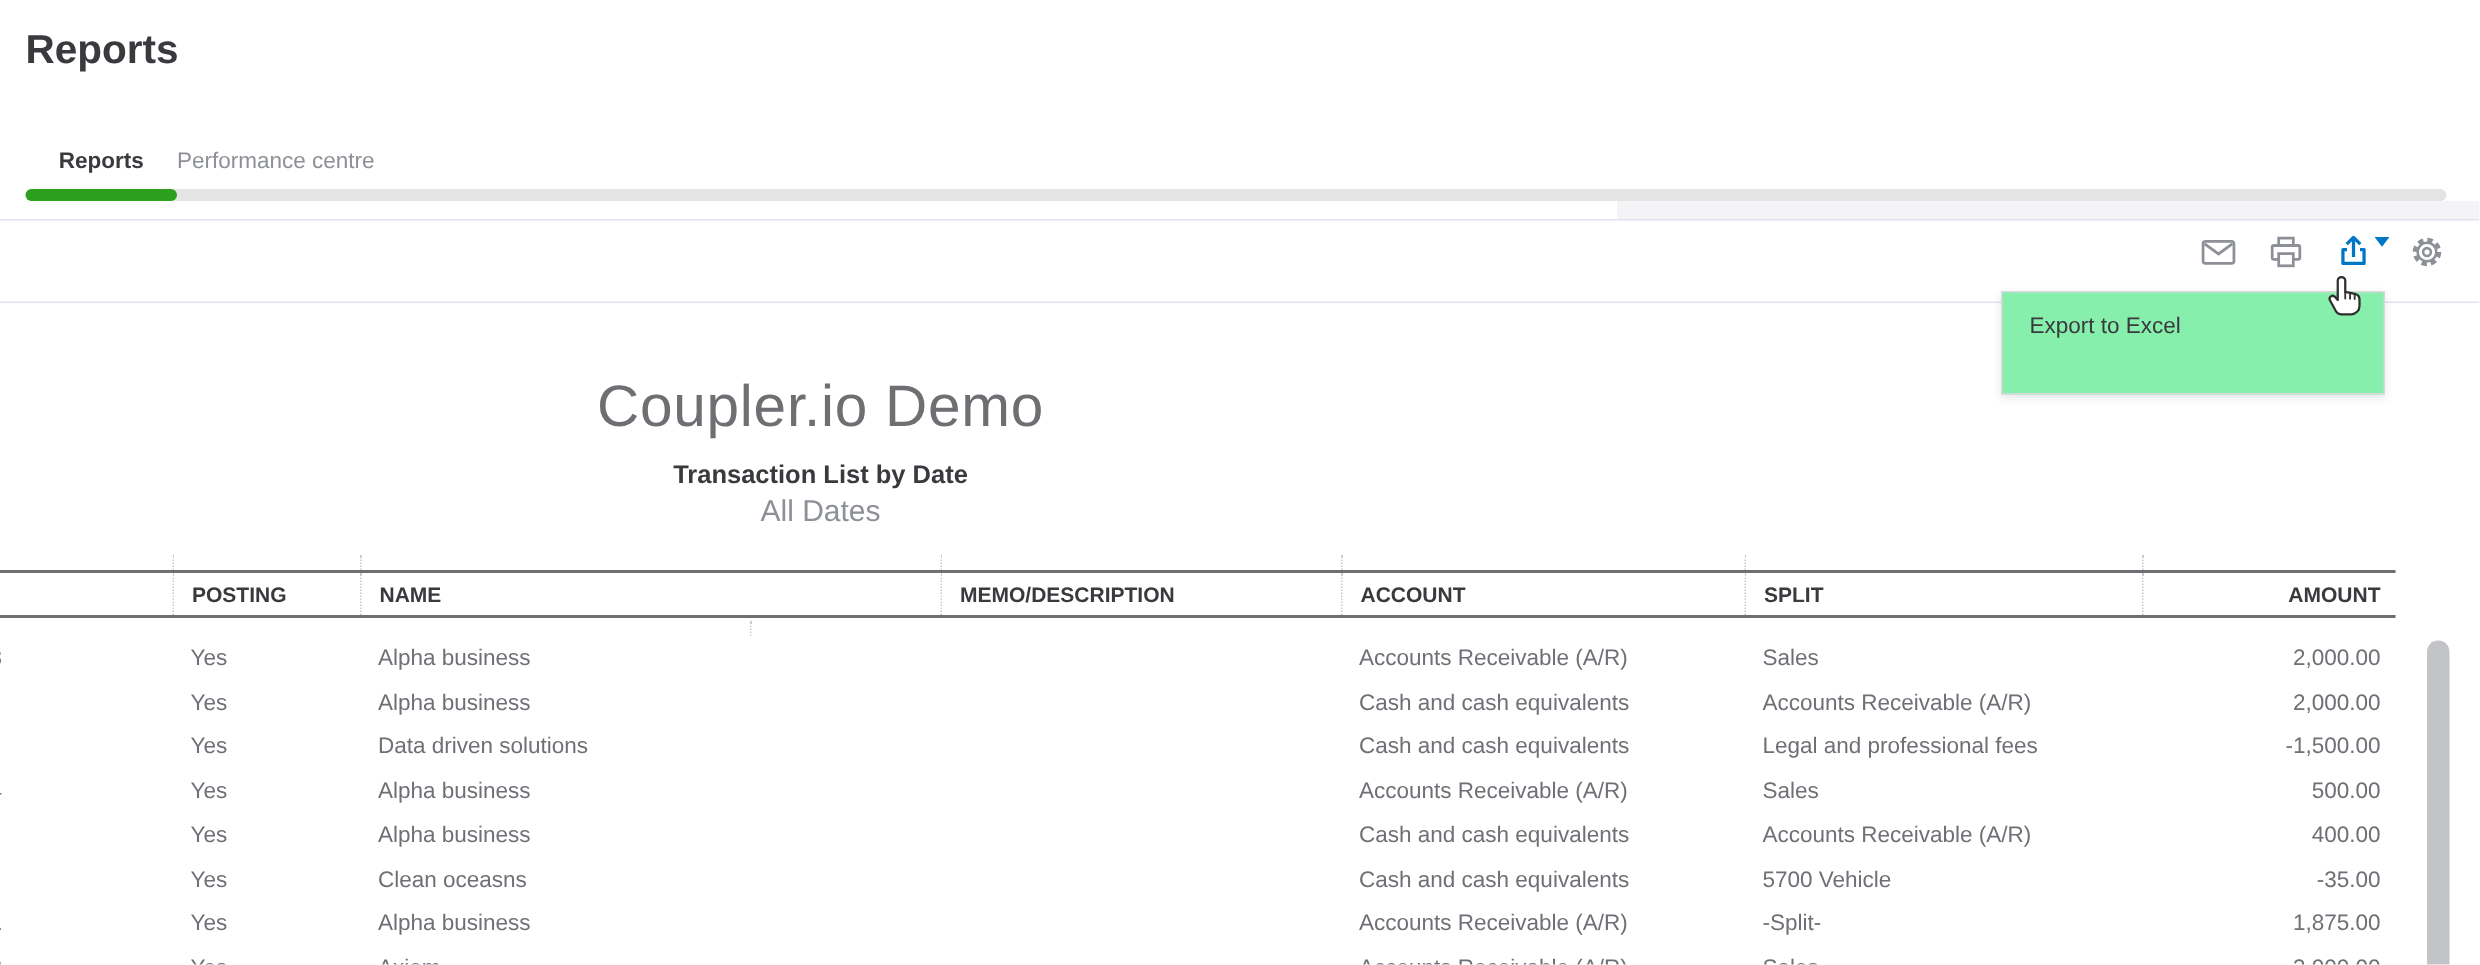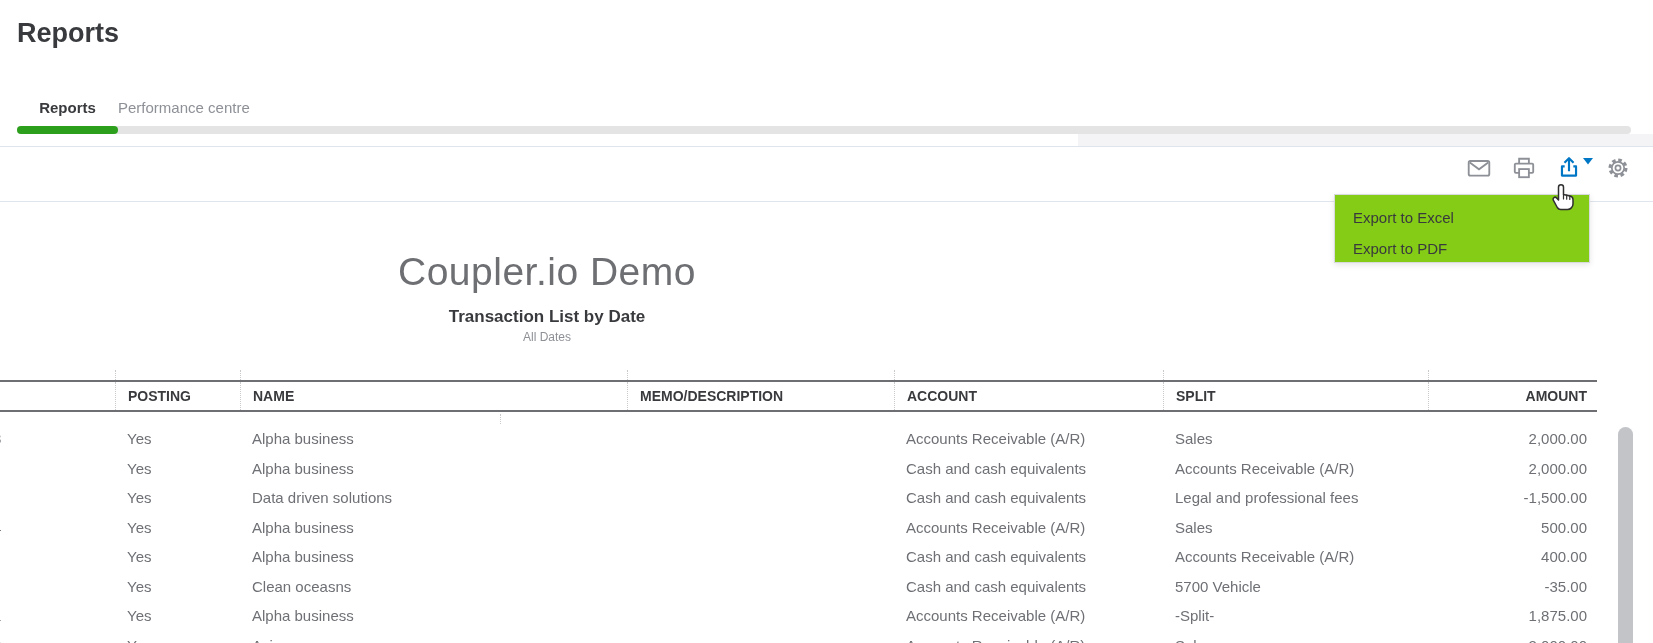--- a/index.html
+++ b/index.html
@@ -23,31 +23,31 @@
   .gray-band{left:1078px;top:134px;width:575px;height:12px;background:#f4f4f6;}
 
   
   .toolbar{left:0;top:146px;width:1653px;height:54px;background:#fff;
     border-top:1px solid #e0e4ed;border-bottom:1px solid #e0e4ed;}
   .tb-icon{position:absolute;top:8px;width:26px;height:26px;cursor:pointer;}
   .tb-icon svg{display:block;}
 
   
   .menu{left:1334px;top:194px;width:256px;height:69px;box-sizing:border-box;
-    background:#84cc16;border:1px solid #d7d9dc;box-shadow:0 2px 6px rgba(0,0,0,.10);
+    background:#86efac;border:1px solid #d7d9dc;box-shadow:0 2px 6px rgba(0,0,0,.10);
     padding-top:7px;z-index:20;}
   .menu-item{height:31px;line-height:31px;padding-left:18px;font-size:15px;color:#393a3d;cursor:pointer;}
 
   .cursor{left:1550px;top:180px;z-index:30;pointer-events:none;}
 
   
   .report-head{left:0;top:250px;width:1094px;text-align:center;}
   .company{font-size:39px;font-weight:300;color:#6e6f73;letter-spacing:.5px;}
   .rtitle{margin-top:13px;font-size:17px;font-weight:700;color:#393a3d;}
-  .rsub{margin-top:3px;font-size:12px;color:#8d9096;}
+  .rsub{margin-top:3px;font-size:20px;color:#8d9096;}
 
   
   .sep-strip{left:0;top:370px;width:1597px;height:10px;display:flex;}
   .sep-strip .th{height:10px;border-top:none;}
   .thead{left:0;top:380px;width:1597px;height:28px;display:flex;
     border-top:2px solid #6d6f73;border-bottom:2px solid #6d6f73;justify-content:flex-end;}
   .th{box-sizing:border-box;line-height:28px;font-size:14px;font-weight:700;color:#393a3d;
     padding-left:12px;white-space:nowrap;overflow:hidden;border-left:1px dotted #c9cacc;}
   .th.c0, .sep-strip .c0{border-left:none;}
   .tbody{left:0;top:412px;width:1597px;padding-top:12px;}
@@ -104,21 +104,20 @@
     <svg width="26" height="26" viewBox="0 0 26 26" fill="none" stroke="#8d9096">
       <circle cx="13" cy="13" r="8" stroke-width="3" stroke-dasharray="3.6 2.68"></circle>
       <circle cx="13" cy="13" r="6.2" stroke-width="1.7"></circle>
       <circle cx="13" cy="13" r="2.6" stroke-width="1.7"></circle>
     </svg>
   </div>
 </div>
 
 <div class="abs menu">
   <div class="menu-item">Export to Excel</div>
-  <div class="menu-item">Export to PDF</div>
 </div>
 
 <div class="abs cursor">
   <svg width="30" height="32" viewBox="0 0 30 32">
     <path d="M10.7 29.5c-1.4 0-2.7-.8-3.4-2l-4-7.3c-.5-.9-.2-2 .6-2.6.9-.6 2-.5 2.7.3l1.9 2.1V7.2c0-1.4 1.1-2.5 2.5-2.5s2.5 1.1 2.5 2.5v7.4l6.4 1.3c1.8.4 3.1 2 3.1 3.8v4.3c0 3-2.5 5.5-5.5 5.5h-6.8z" fill="#ffffff" stroke="#2f2f2f" stroke-width="1.5" stroke-linejoin="round"></path>
     <path d="M13.5 14.5v4.5M16.7 15.2v4M19.8 15.9v3.5" stroke="#2f2f2f" stroke-width="1.2" fill="none" stroke-linecap="round"></path>
   </svg>
 </div>
 
 <div class="abs report-head">

